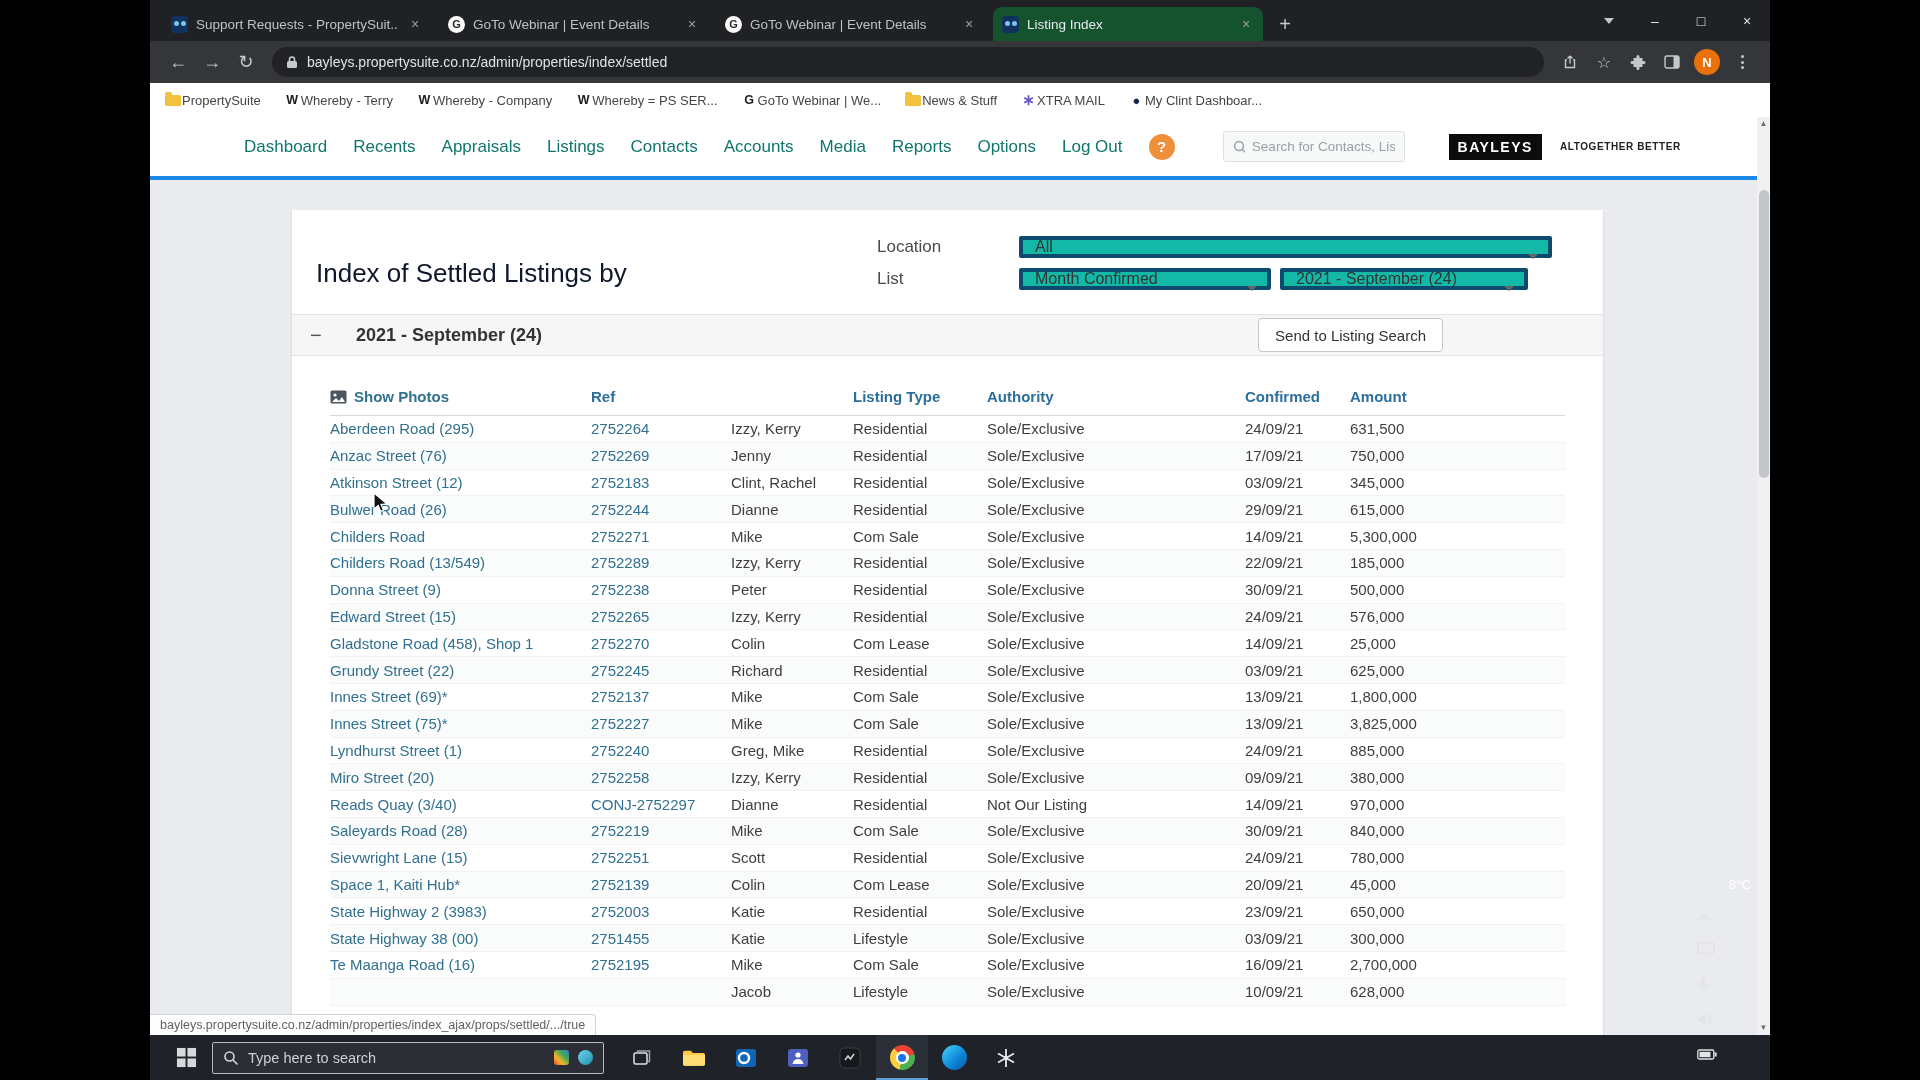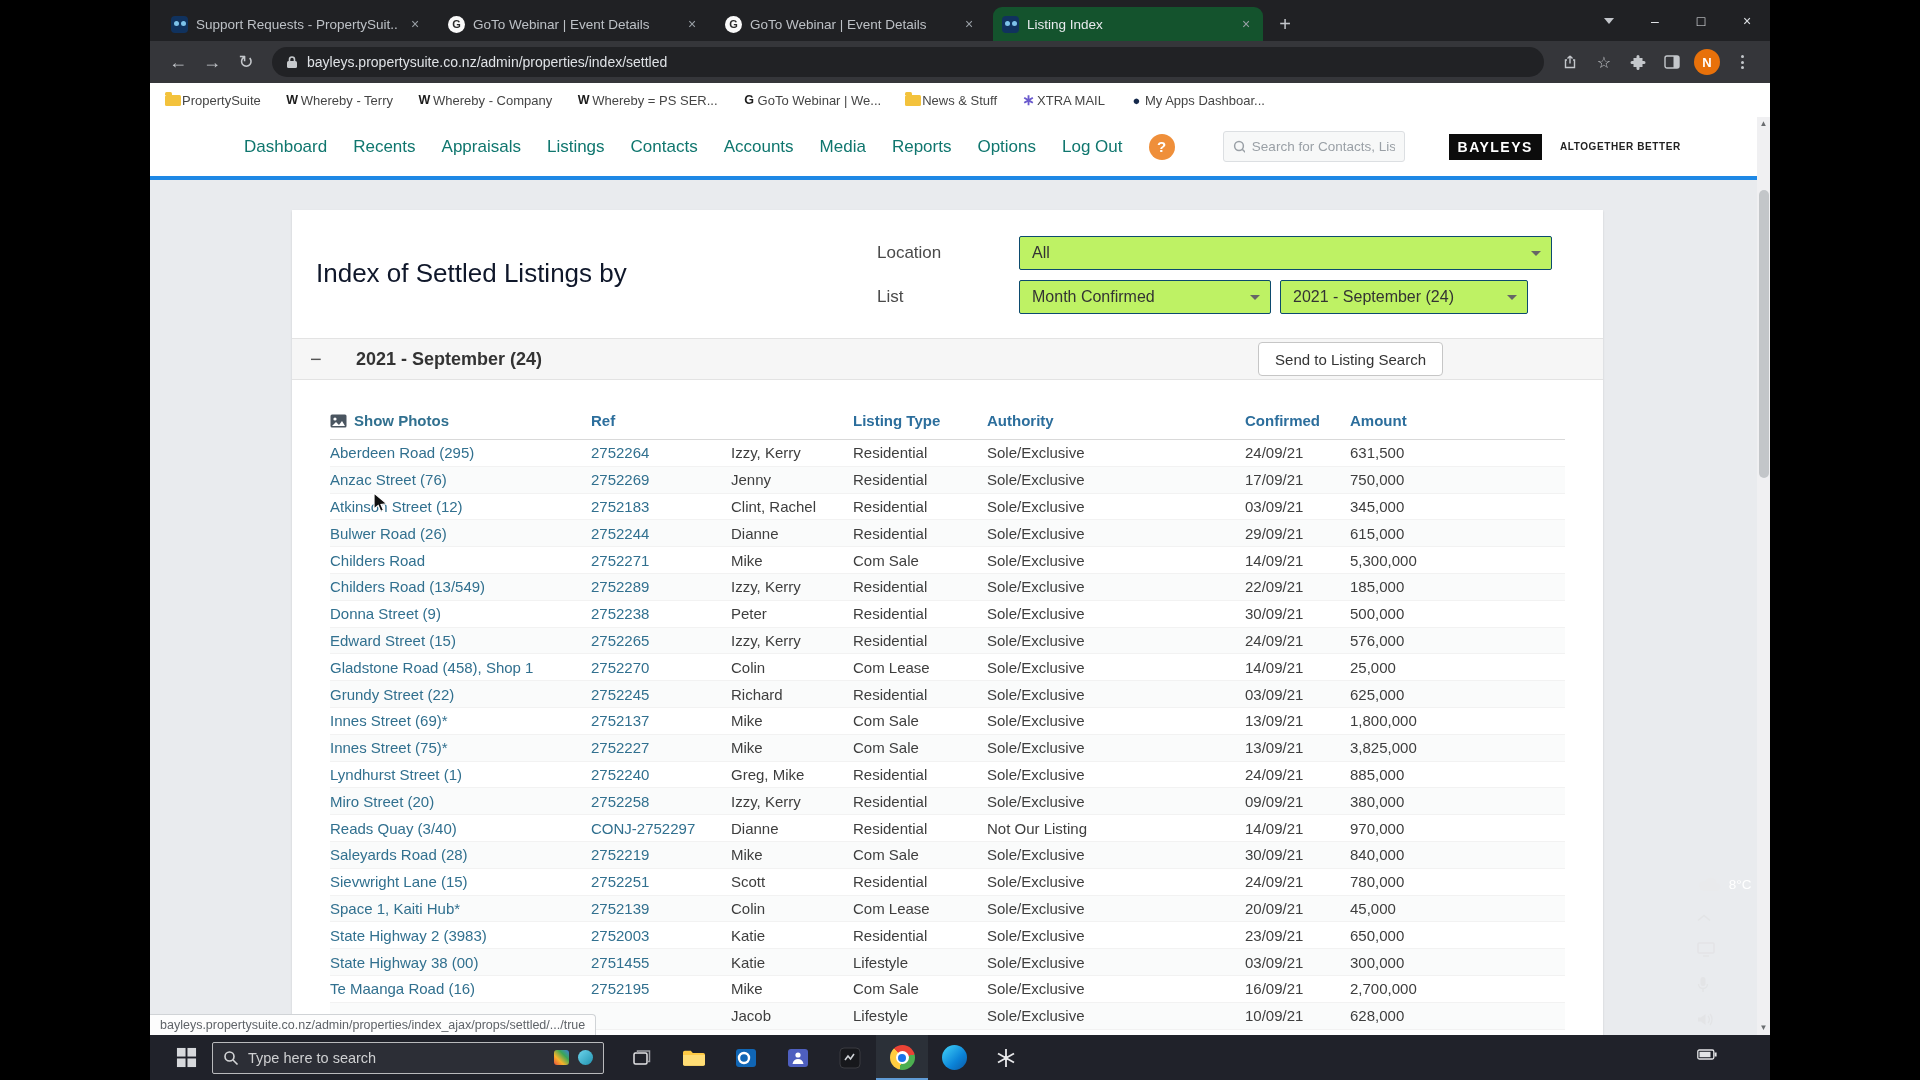--- a/index.html
+++ b/index.html
@@ -63,21 +63,21 @@
   .brand-tag { font-size:10px; color:#222; letter-spacing:0.6px; font-weight:bold; }
   .blue-line { height:4px; background:#1e88e5; }
   .page-body { position:absolute; top:63px; bottom:0; left:0; right:13px; overflow:hidden; }
 
   
   .card { position:absolute; left:142px; top:30px; width:1311px; background:#fff; box-shadow:0 1px 2px rgba(0,0,0,.12); padding-bottom:60px; }
   .card-header { display:flex; justify-content:space-between; padding:26px 51px 24px 24px; }
   .card-title { font-size:26px; color:#0f172a; font-weight:400; padding-top:22px; }
   .filters { display:grid; grid-template-columns:142px 533px; row-gap:10px; align-items:center; }
   .filter-label { font-size:17px; color:#4a4a4a; }
-  .select { height:34px; border:1px solid #0c4a6e; border-radius:2px; background:#bef264; display:flex; align-items:center;
+  .select { height:22px; border:4px solid #0c4a6e; border-radius:2px; background:#14b8a6; display:flex; align-items:center;
             padding:0 26px 0 12px; font-size:16px; color:#333; position:relative; white-space:nowrap; }
   .select::after { content:""; position:absolute; right:10px; top:14px; border:5px solid transparent; border-top-color:#666; }
   .select-wide { width:533px; }
   .filter-selects { display:flex; gap:9px; }
   .select-mid { width:252px; } .select-mid2 { width:248px; }
 
   .section-bar { background:#f6f6f6; border-top:1px solid #e3e3e3; border-bottom:1px solid #e3e3e3; height:42px;
                  display:flex; align-items:center; padding:0 160px 0 18px; }
   .collapse-btn { font-size:20px; color:#555; width:30px; }
   .section-title { font-size:18px; font-weight:bold; color:#333; margin-left:16px; }
@@ -230,21 +230,21 @@
         <span class="bookmark">
           <span class="bm-ic bm-folder"></span>
           <span>News &amp; Stuff</span>
         </span>
         <span class="bookmark">
           <span class="bm-ic bm-star">∗</span>
           <span>XTRA MAIL</span>
         </span>
         <span class="bookmark">
           <span class="bm-ic bm-circle">●</span>
-          <span>My Apps Dashboar...</span>
+          <span>My Clint Dashboar...</span>
         </span>
       </div>
 
     <div class="page">
 
       <div class="site-nav">
         <span id="nav-items" style="display:flex;gap:26px;align-items:center;">
             <span class="nav-item">Dashboard</span>
             <span class="nav-item">Recents</span>
             <span class="nav-item">Appraisals</span>

